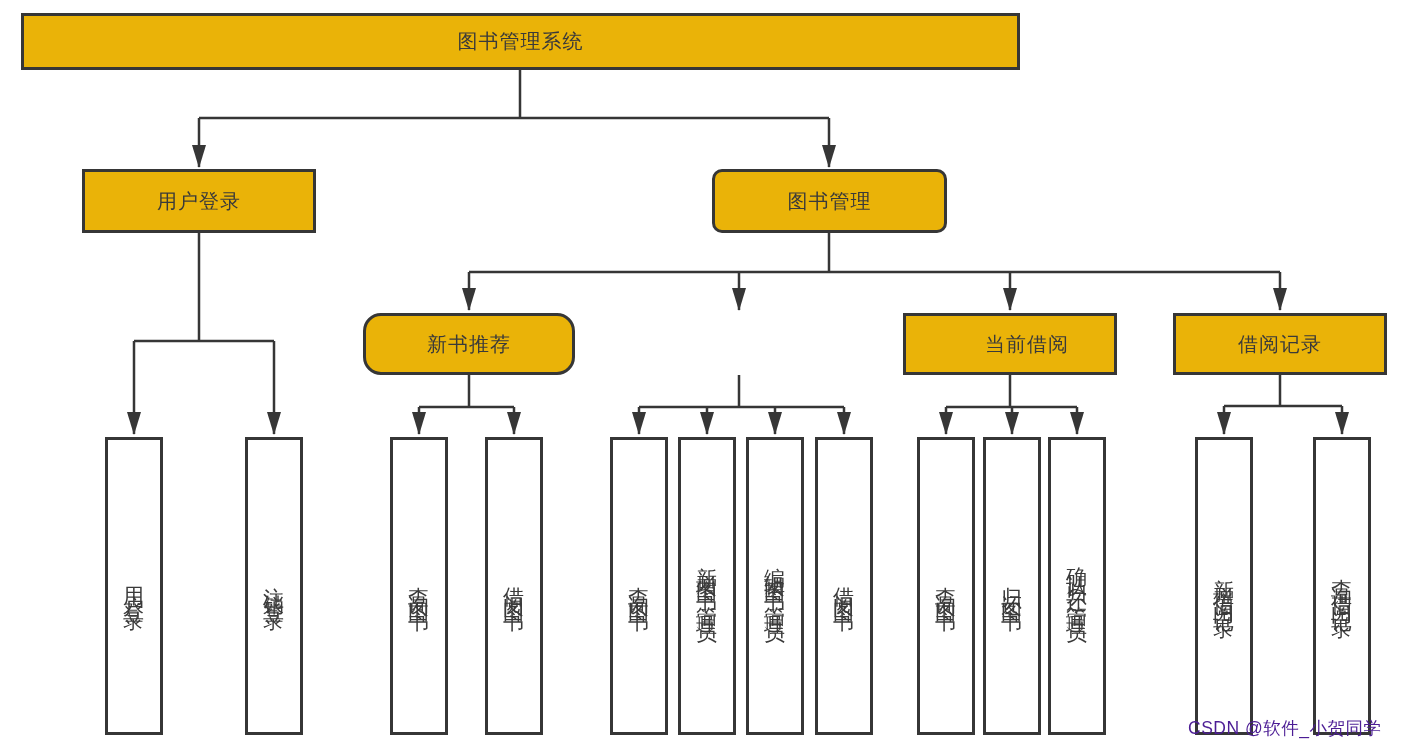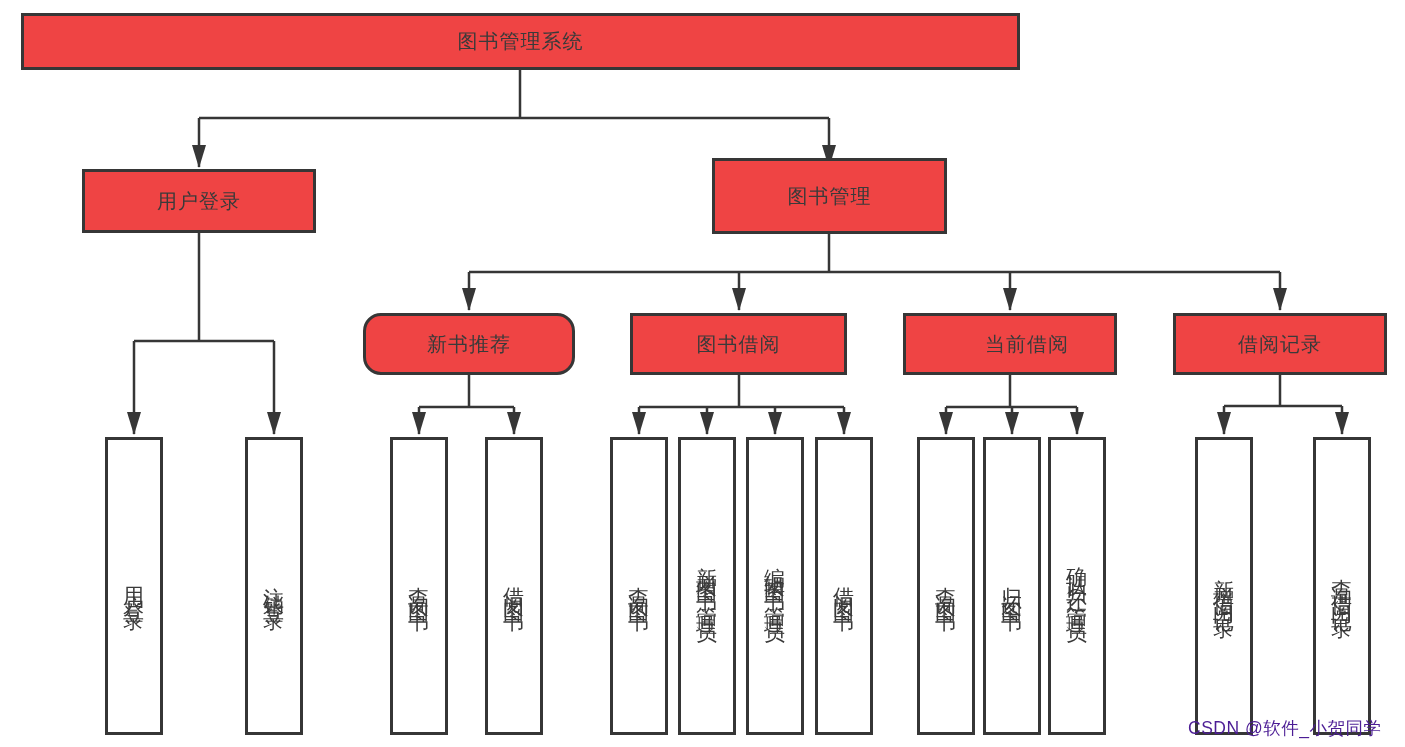--- a/index.html
+++ b/index.html
@@ -17,21 +17,21 @@
     width: 1405px; height: 747px;
     z-index: 1;
   }
   .wire {
     fill: none;
     stroke: #363636;
     stroke-width: 2.5;
   }
   .node {
     position: absolute;
-    background: #ef4444;
+    background: #eab308;
     border: 3px solid #363636;
     box-sizing: border-box;
     display: flex;
     align-items: center;
     justify-content: center;
     font-size: 20px;
     color: #3a3a3a;
     letter-spacing: 1px;
     z-index: 2;
     white-space: nowrap;
@@ -54,21 +54,21 @@
     text-orientation: mixed;
     font-size: 21px;
     letter-spacing: 8px;
     color: #3a3a3a;
     white-space: nowrap;
     line-height: 1;
   }
   
   .n-root  { left: 21px;   top: 13px;  width: 999px; height: 57px; }
   .n-login { left: 82px;   top: 169px; width: 234px; height: 64px; }
-  .n-mgmt  { left: 712px;  top: 158px; width: 235px; height: 76px; }
+  .n-mgmt  { left: 712px;  top: 169px; width: 235px; height: 64px; border-radius: 10px; }
   .n-rec   { left: 363px;  top: 313px; width: 212px; height: 62px; border-radius: 18px; }
   .n-bor   { left: 630px;  top: 313px; width: 217px; height: 62px; }
   .n-cur   { left: 903px;  top: 313px; width: 214px; height: 62px; padding-left: 34px; }
   .n-log   { left: 1173px; top: 313px; width: 214px; height: 62px; }
   .l-1a { left: 105px; }  .l-1b { left: 245px; }
   .l-2a { left: 390px; }  .l-2b { left: 485px; }
   .l-3a { left: 610px; }  .l-3b { left: 678px; }  .l-3c { left: 746px; }  .l-3d { left: 815px; }
   .l-4a { left: 917px; }  .l-4b { left: 983px; }  .l-4c { left: 1048px; }
   .l-5a { left: 1195px; } .l-5b { left: 1313px; }
   .watermark {
@@ -123,21 +123,20 @@
     <path class="wire" marker-end="url(#arrow)" d="M1224,406 V434"></path>
     <path class="wire" marker-end="url(#arrow)" d="M1342,406 V434"></path>
   </svg>
 
   <div class="node n-root">图书管理系统</div>
 
   <div class="node n-login">用户登录</div>
   <div class="node n-mgmt">图书管理</div>
 
   <div class="node n-rec">新书推荐</div>
-  <div class="node n-bor">图书借阅</div>
   <div class="node n-cur">当前借阅</div>
   <div class="node n-log">借阅记录</div>
 
   <div class="leaf l-1a">
     <span class="vtext">用户登录</span>
   </div>
   <div class="leaf l-1b">
     <span class="vtext">注销登录</span>
   </div>
 

